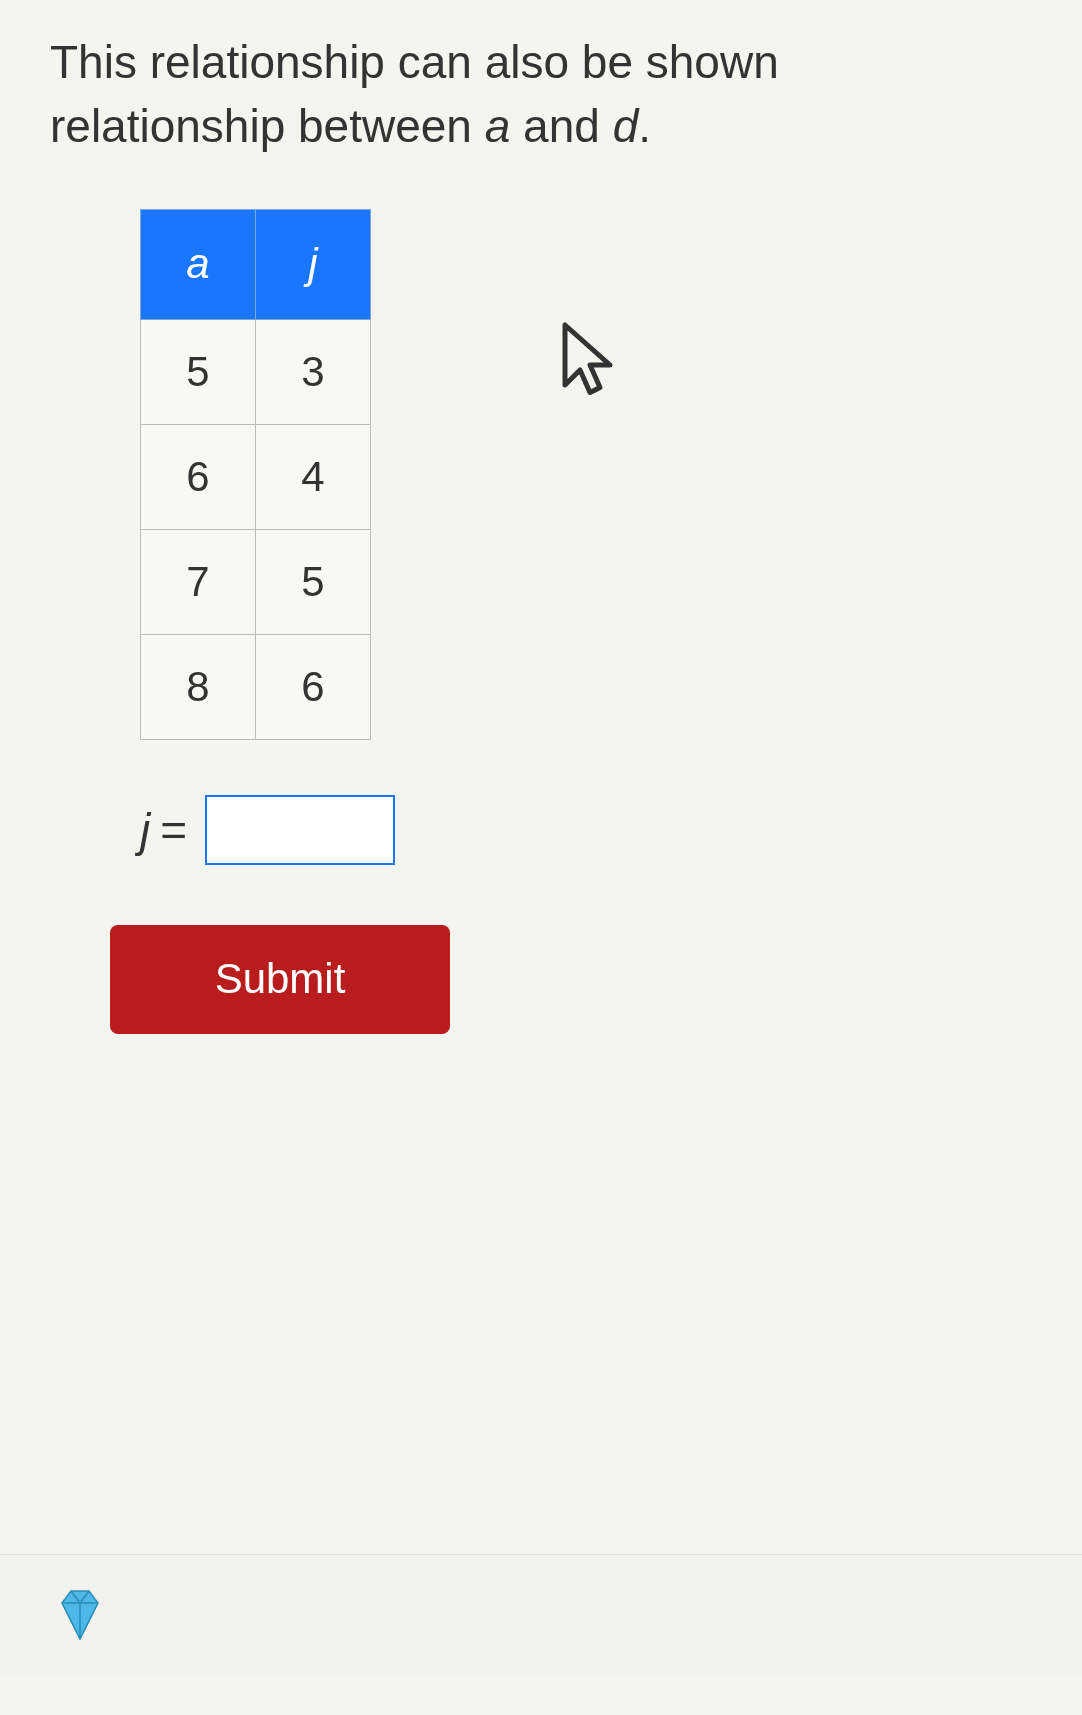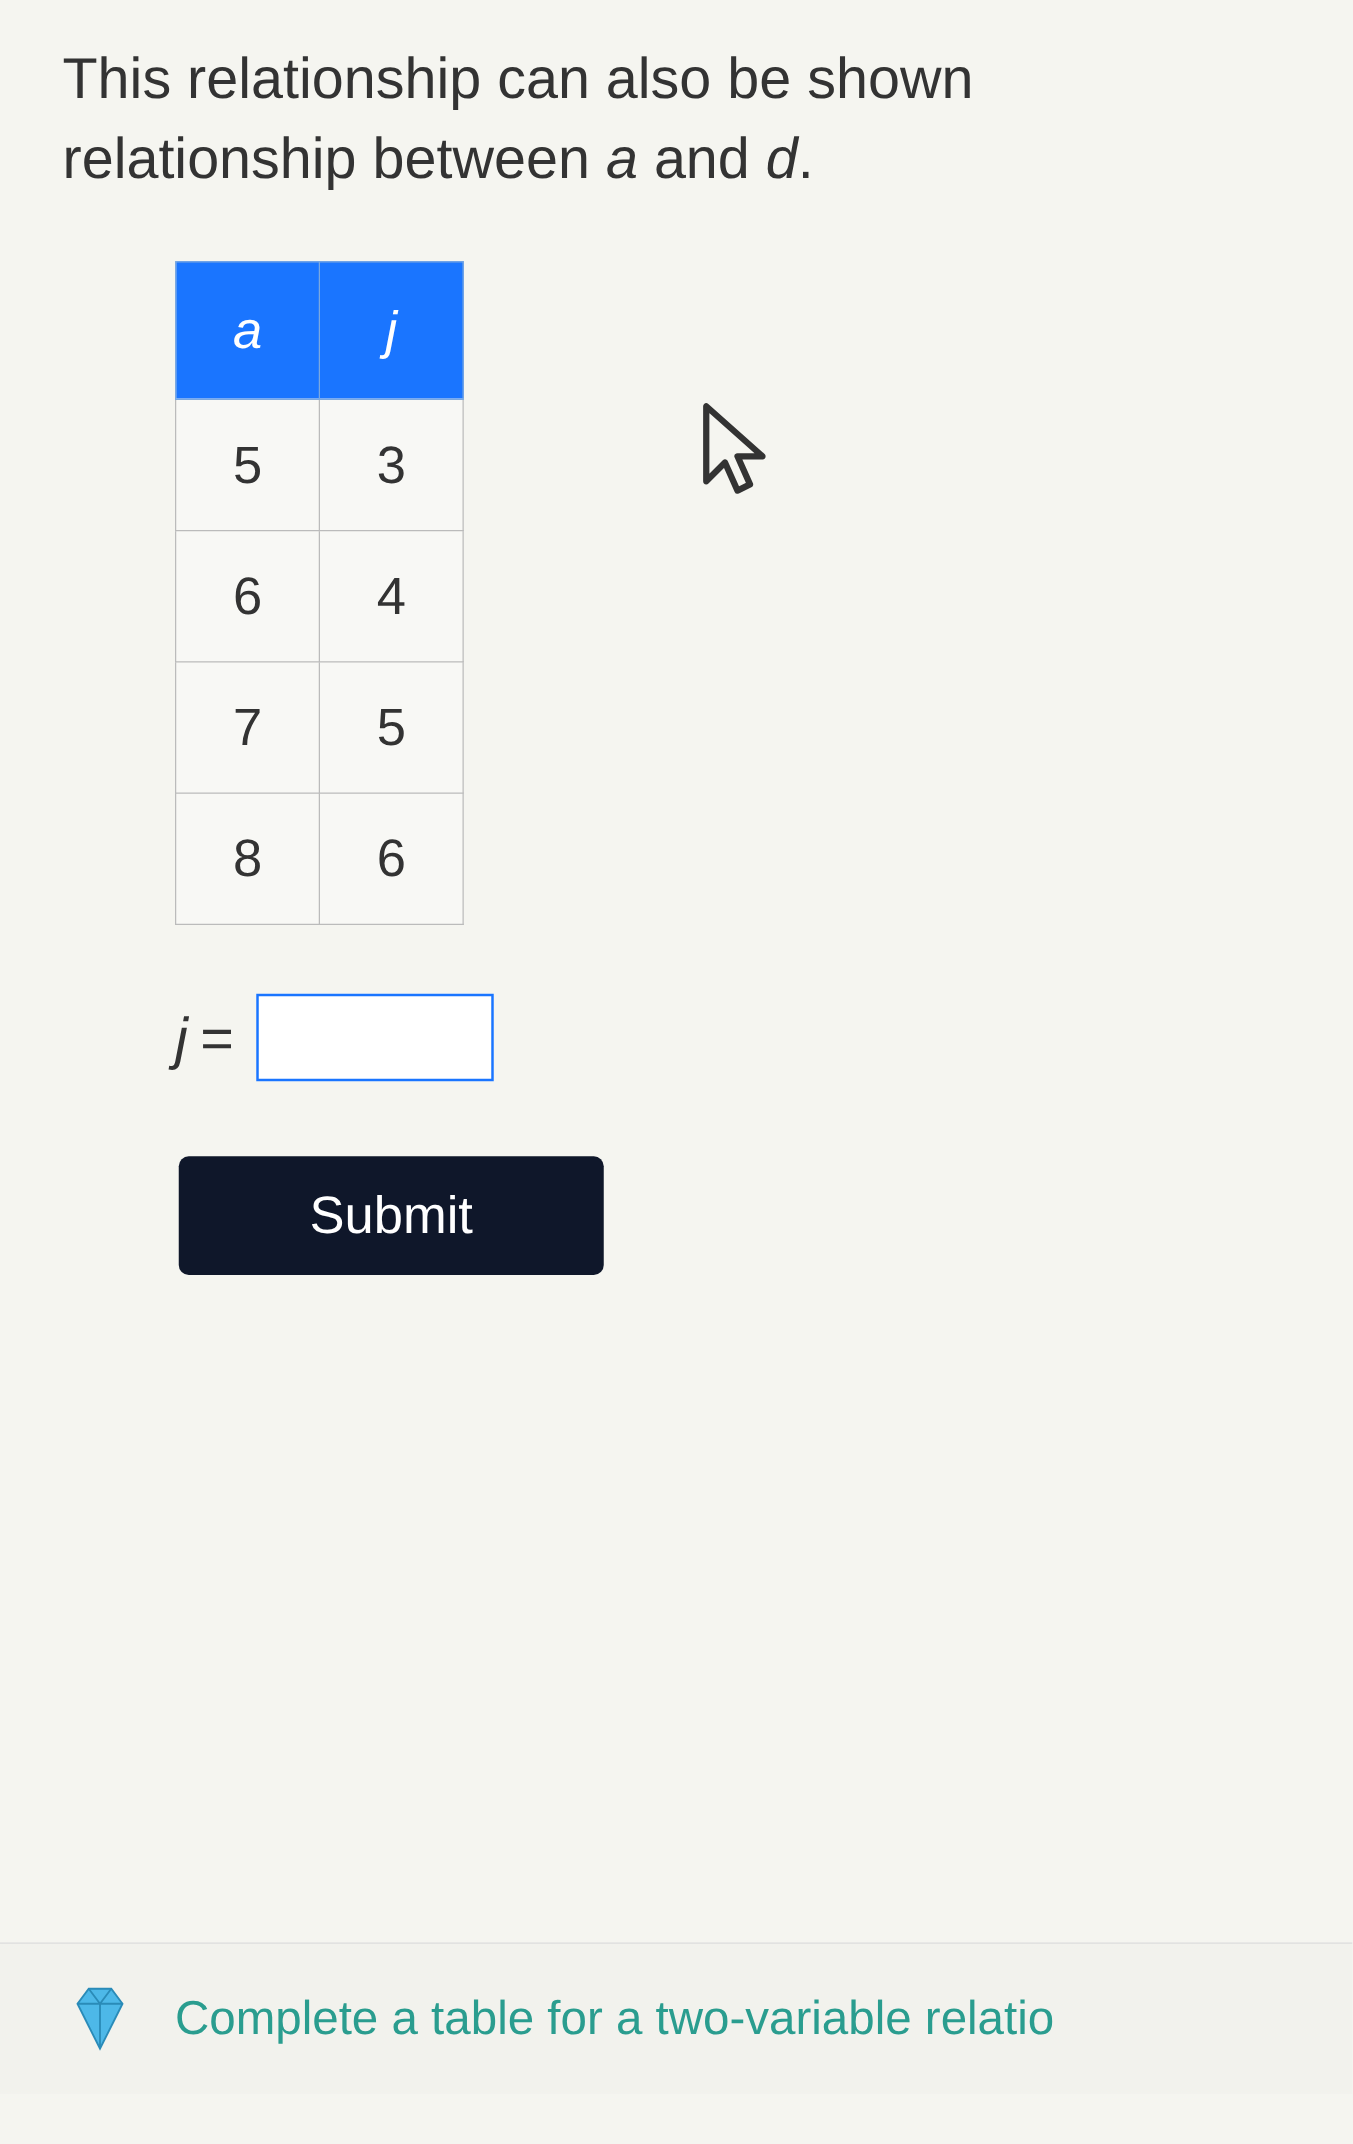--- a/index.html
+++ b/index.html
@@ -81,25 +81,25 @@
     .answer-input {
       width: 190px;
       height: 70px;
       border: 2px solid #1a75ff;
       font-size: 40px;
       padding: 0 12px;
       background: #fff;
       outline: none;
     }
     .submit-button {
-      margin-left: 93px;
+      margin-left: 60px;
       margin-top: 60px;
       width: 340px;
-      height: 95px;
-      background: #0f172a;
+      height: 109px;
+      background: #b91c1c;
       color: #fff;
       border: none;
       border-radius: 8px;
       font-size: 42px;
       cursor: pointer;
       text-align: center;
     }
     .bottom-links {
       position: absolute;
       bottom: 40px;
@@ -179,15 +179,14 @@
 </svg>
 
 <div class="bottom-links">
   <div class="link-row">
     <span class="link-icon">
       <svg width="60" height="60" viewBox="0 0 40 40">
         <path d="M8 12 L14 4 L26 4 L32 12 L20 36 Z" fill="#4db8e8" stroke="#2a8bb8" stroke-width="1"></path>
         <path d="M8 12 L32 12 M14 4 L20 12 L26 4 M20 12 L20 36" fill="none" stroke="#2a8bb8" stroke-width="1"></path>
       </svg>
     </span>
-    <span class="link-text">Complete a table for a two-variable relatio</span>
   </div>
 </div>
 
 </body></html>

